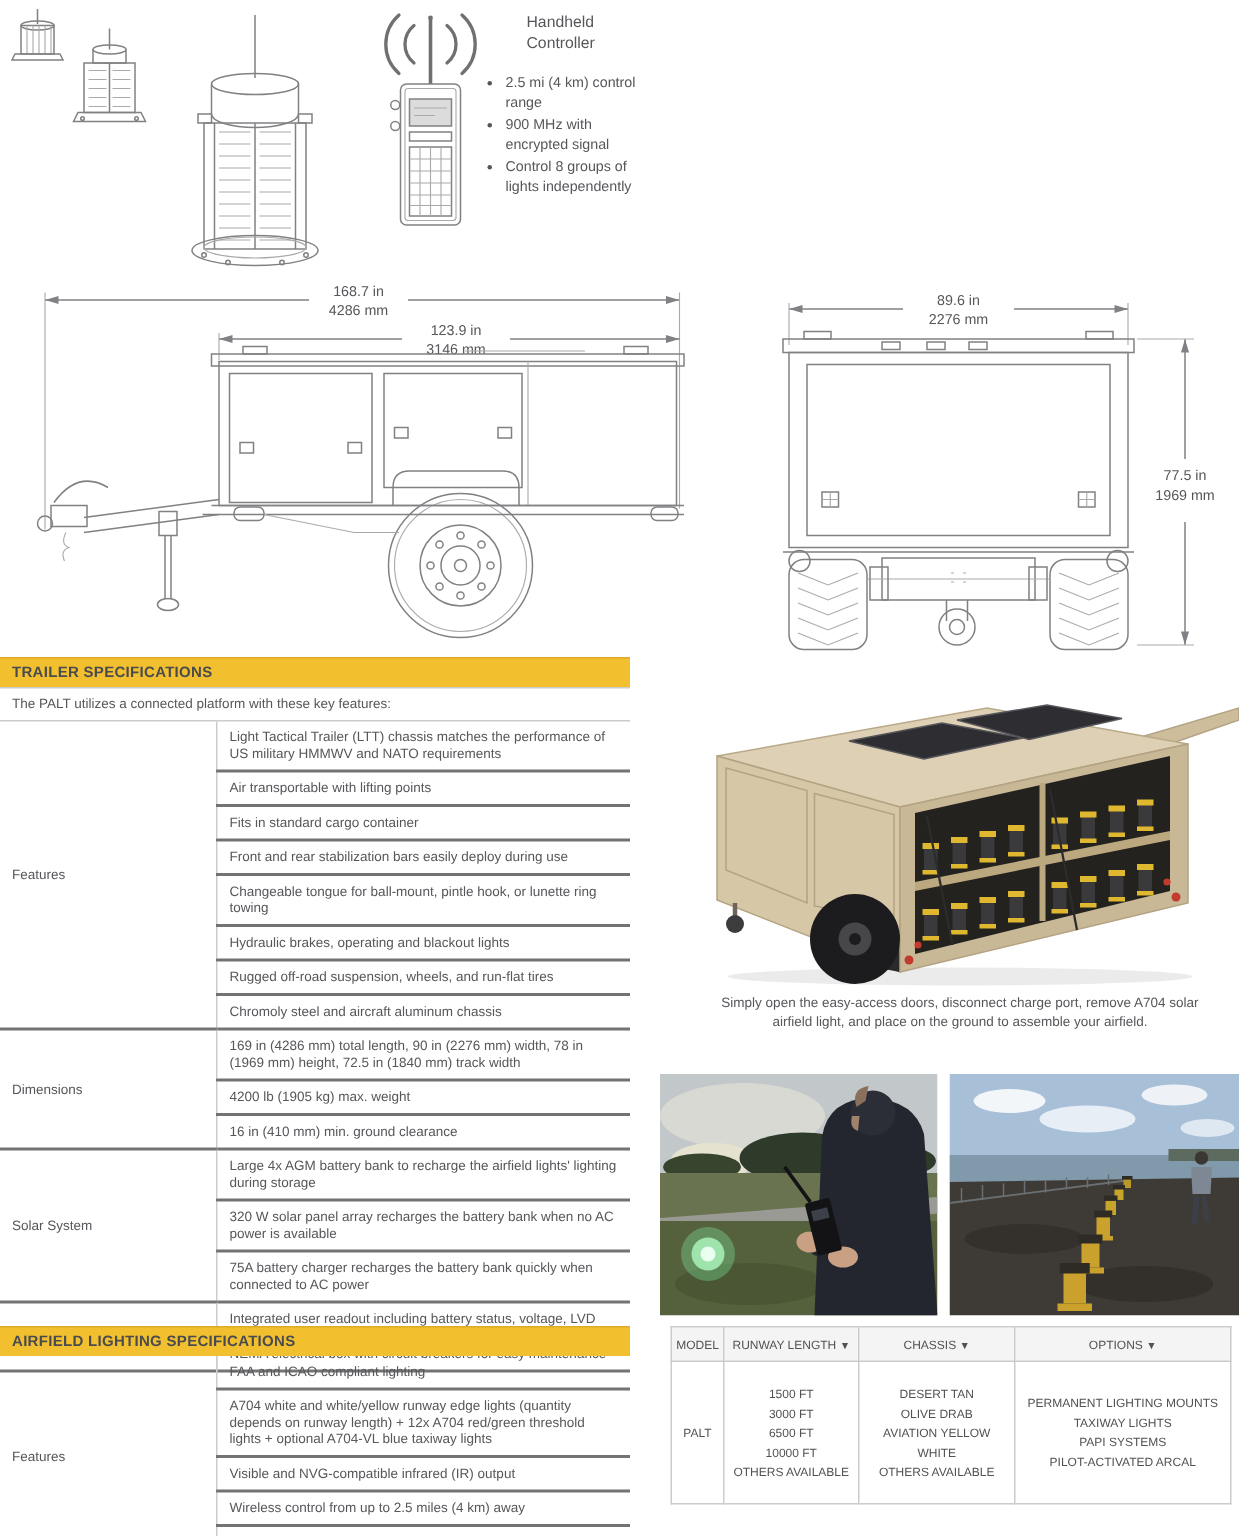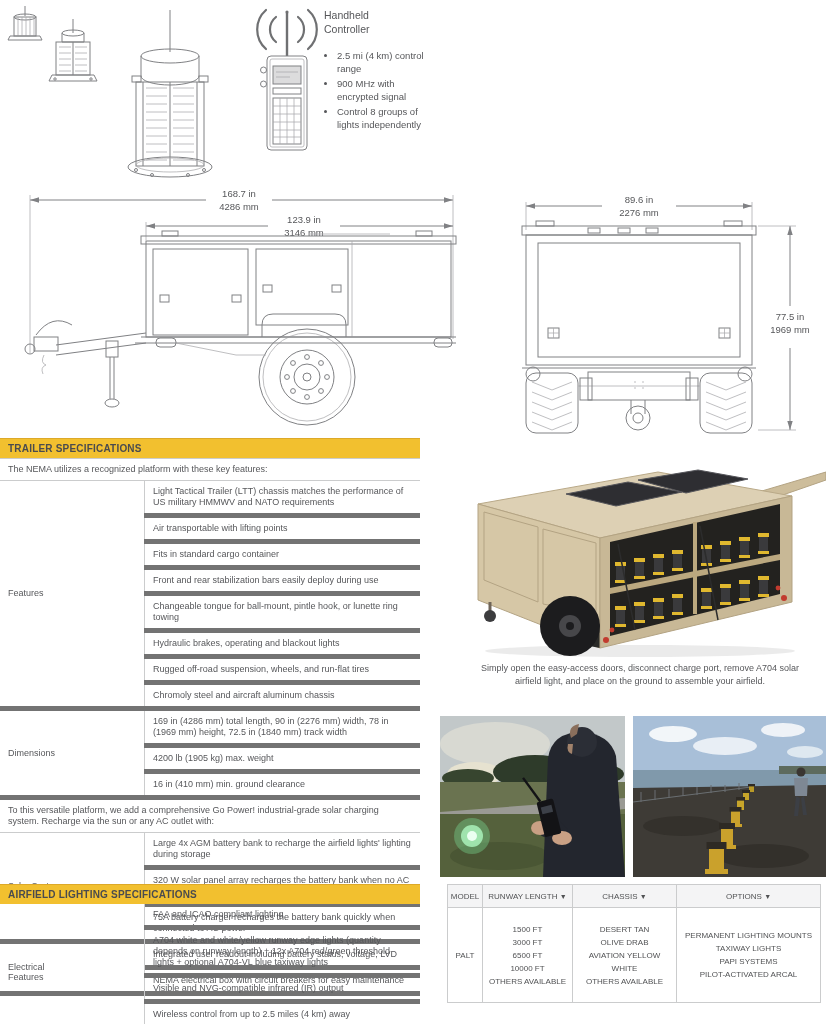--- a/index.html
+++ b/index.html
@@ -11,34 +11,34 @@
   .bar{height:20px;background:#f2c02f;border-top:1px solid #dda928;
        color:#4a4b4e;font-size:10px;font-weight:bold;line-height:19px;
        padding-left:8px;letter-spacing:.2px;box-sizing:border-box;}
 
   
   .intro{font-size:9px;line-height:11px;color:#56575a;margin:0;
          padding:5px 8px 5px 8px;border-bottom:1px solid #cbcccd;}
   .intro.first{border-top:1px solid #cbcccd;}
   table.spec{border-collapse:collapse;width:420px;table-layout:fixed;}
   table.spec td{font-size:9px;line-height:11px;color:#56575a;vertical-align:middle;
-                border-bottom:5px solid #737373;padding:5px 8px;}
+                border-bottom:2px solid #737373;padding:5px 8px;}
   table.spec td.label{width:128px;border-right:1px solid #cbcccd;padding-left:8px;
                       vertical-align:middle;}
 
   
   table.config{border-collapse:collapse;width:374px;table-layout:fixed;}
   table.config th,table.config td{border:1px solid #cbcccd;font-size:8px;color:#515254;
                 text-align:center;vertical-align:middle;padding:3px 2px;}
   table.config th{background:#f4f4f5;font-weight:normal;height:16px;}
   table.config td{line-height:13px;height:88px;}
   .caret{font-size:7px;}
 
   
-  .hc-title{font-size:10.5px;line-height:14px;color:#56575a;}
+  .hc-title{font-size:10.5px;line-height:14px;color:#56575a;margin-left:27px;}
   .hc-bullets{margin:14px 0 0 0;padding-left:13px;font-size:9.5px;line-height:12.5px;}
   .hc-bullets li{margin-bottom:3px;}
 
   .caption{font-size:9px;line-height:13px;text-align:center;color:#56575a;}
 
   
   svg .ln{stroke:#808184;fill:none;stroke-width:1;}
   svg .lnl{stroke:#a9aaac;fill:none;stroke-width:.75;}
   svg .fl{fill:#808184;stroke:none;}
   svg text{fill:#56575a;font-size:9.5px;font-family:"Liberation Sans",sans-serif;}
@@ -216,21 +216,21 @@
     <path class="lnl" d="M32 192l20 8 20-8M32 202l20 8 20-8M32 212l20 8 20-8M32 222l20 8 20-8M32 232l20 8 20-8"></path>
     <rect class="ln" x="200" y="183" width="52" height="60" rx="10"></rect>
     <path class="lnl" d="M206 192l20 8 20-8M206 202l20 8 20-8M206 212l20 8 20-8M206 222l20 8 20-8M206 232l20 8 20-8"></path>
     <path class="lnl" d="M78 196h122"></path>
     <rect class="ln" x="80" y="188" width="12" height="22"></rect>
       <rect class="ln" x="186" y="188" width="12" height="22"></rect>
   </svg>
 
   <div class="abs" style="left:0;top:438px;width:420px;">
     <div class="bar">TRAILER SPECIFICATIONS</div>
-    <p class="intro first">The NEMA utilizes a recognized platform with these key features:</p>
+    <p class="intro first">The PALT utilizes a connected platform with these key features:</p>
     <table class="spec">
       <tbody>
         <tr>
             <td class="label" rowspan="8">Features</td>
             <td>Light Tactical Trailer (LTT) chassis matches the performance of US military HMMWV and NATO requirements</td>
           </tr>
         <tr>
             <td>Air transportable with lifting points</td>
           </tr>
         <tr>
@@ -256,21 +256,20 @@
             <td>169 in (4286 mm) total length, 90 in (2276 mm) width, 78 in (1969 mm) height, 72.5 in (1840 mm) track width</td>
           </tr>
         <tr>
             <td>4200 lb (1905 kg) max. weight</td>
           </tr>
         <tr>
             <td>16 in (410 mm) min. ground clearance</td>
           </tr>
       </tbody>
     </table>
-    <p class="intro">To this versatile platform, we add a comprehensive Go Power! industrial-grade solar charging system. Recharge via the sun or any AC outlet with:</p>
     <table class="spec">
       <tbody>
         <tr>
             <td class="label" rowspan="3">Solar System</td>
             <td>Large 4x AGM battery bank to recharge the airfield lights' lighting during storage</td>
           </tr>
         <tr>
             <td>320 W solar panel array recharges the battery bank when no AC power is available</td>
           </tr>
         <tr>

